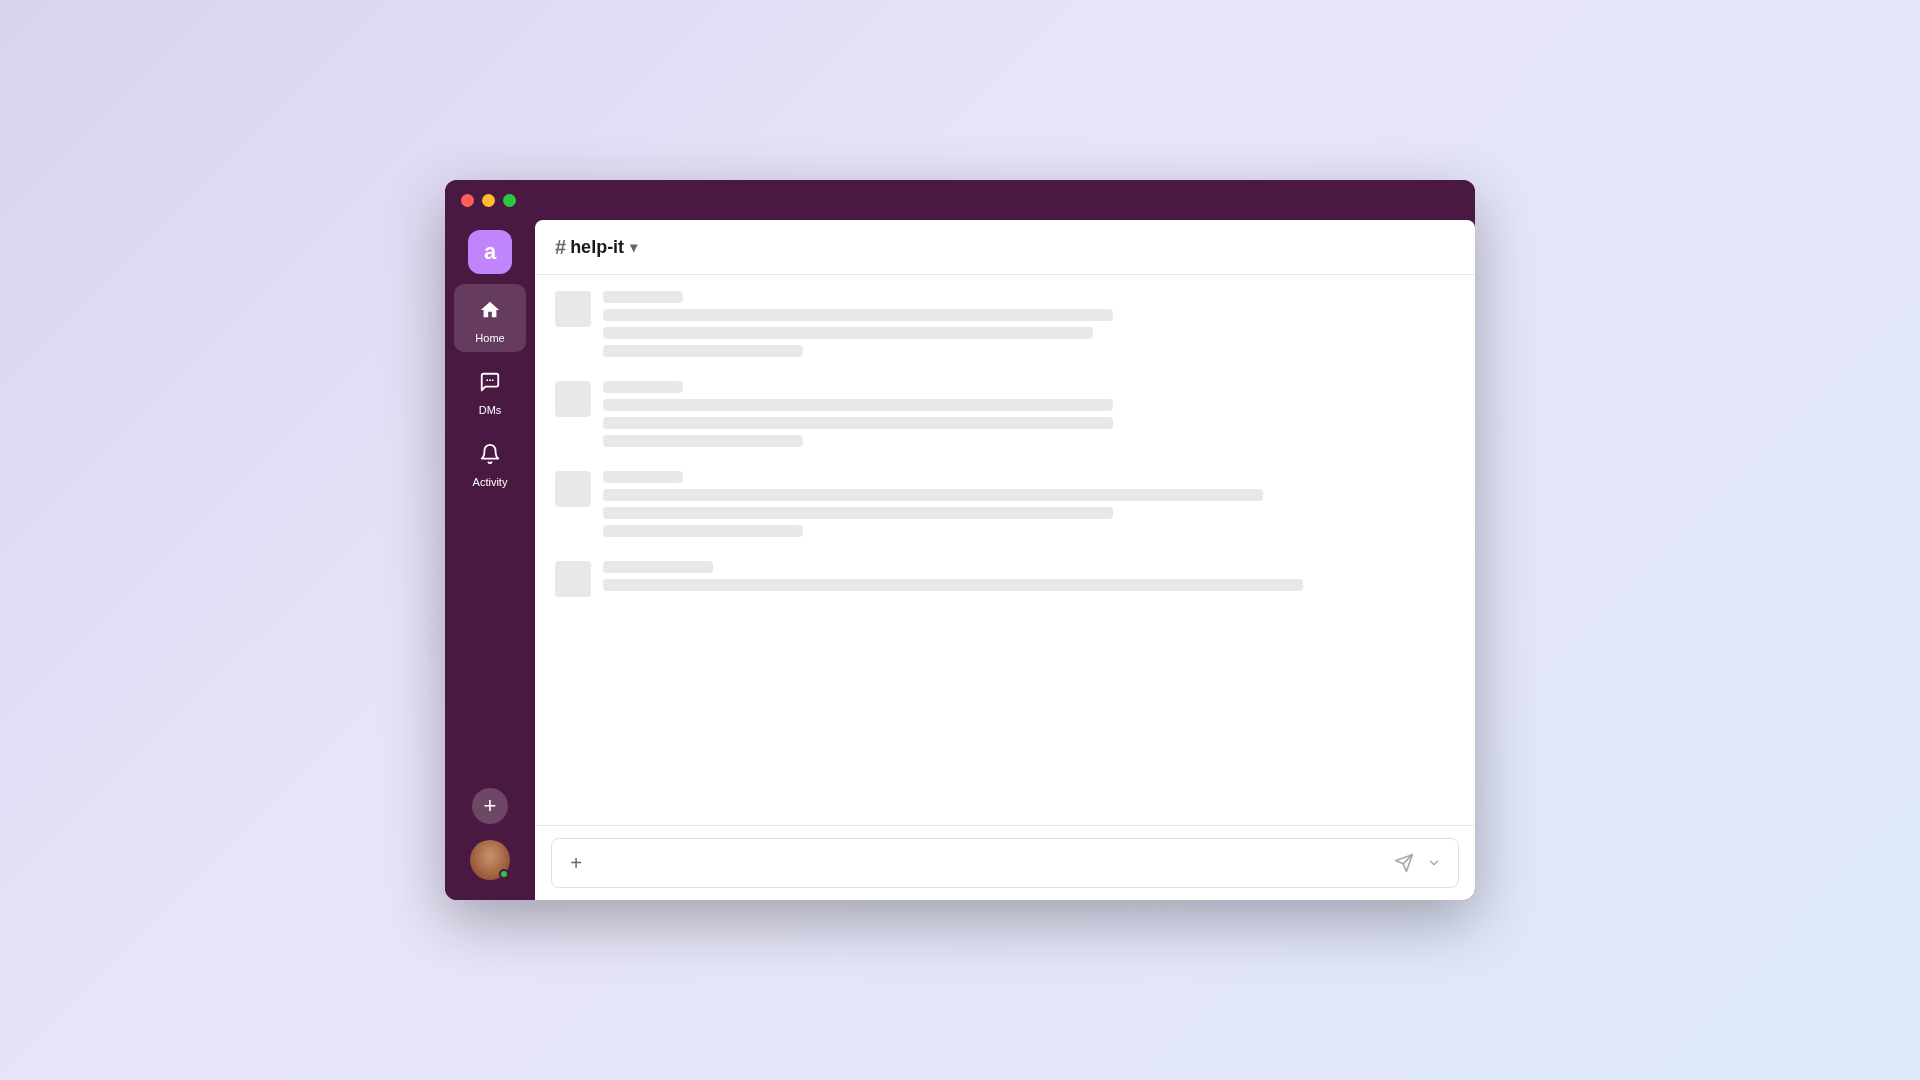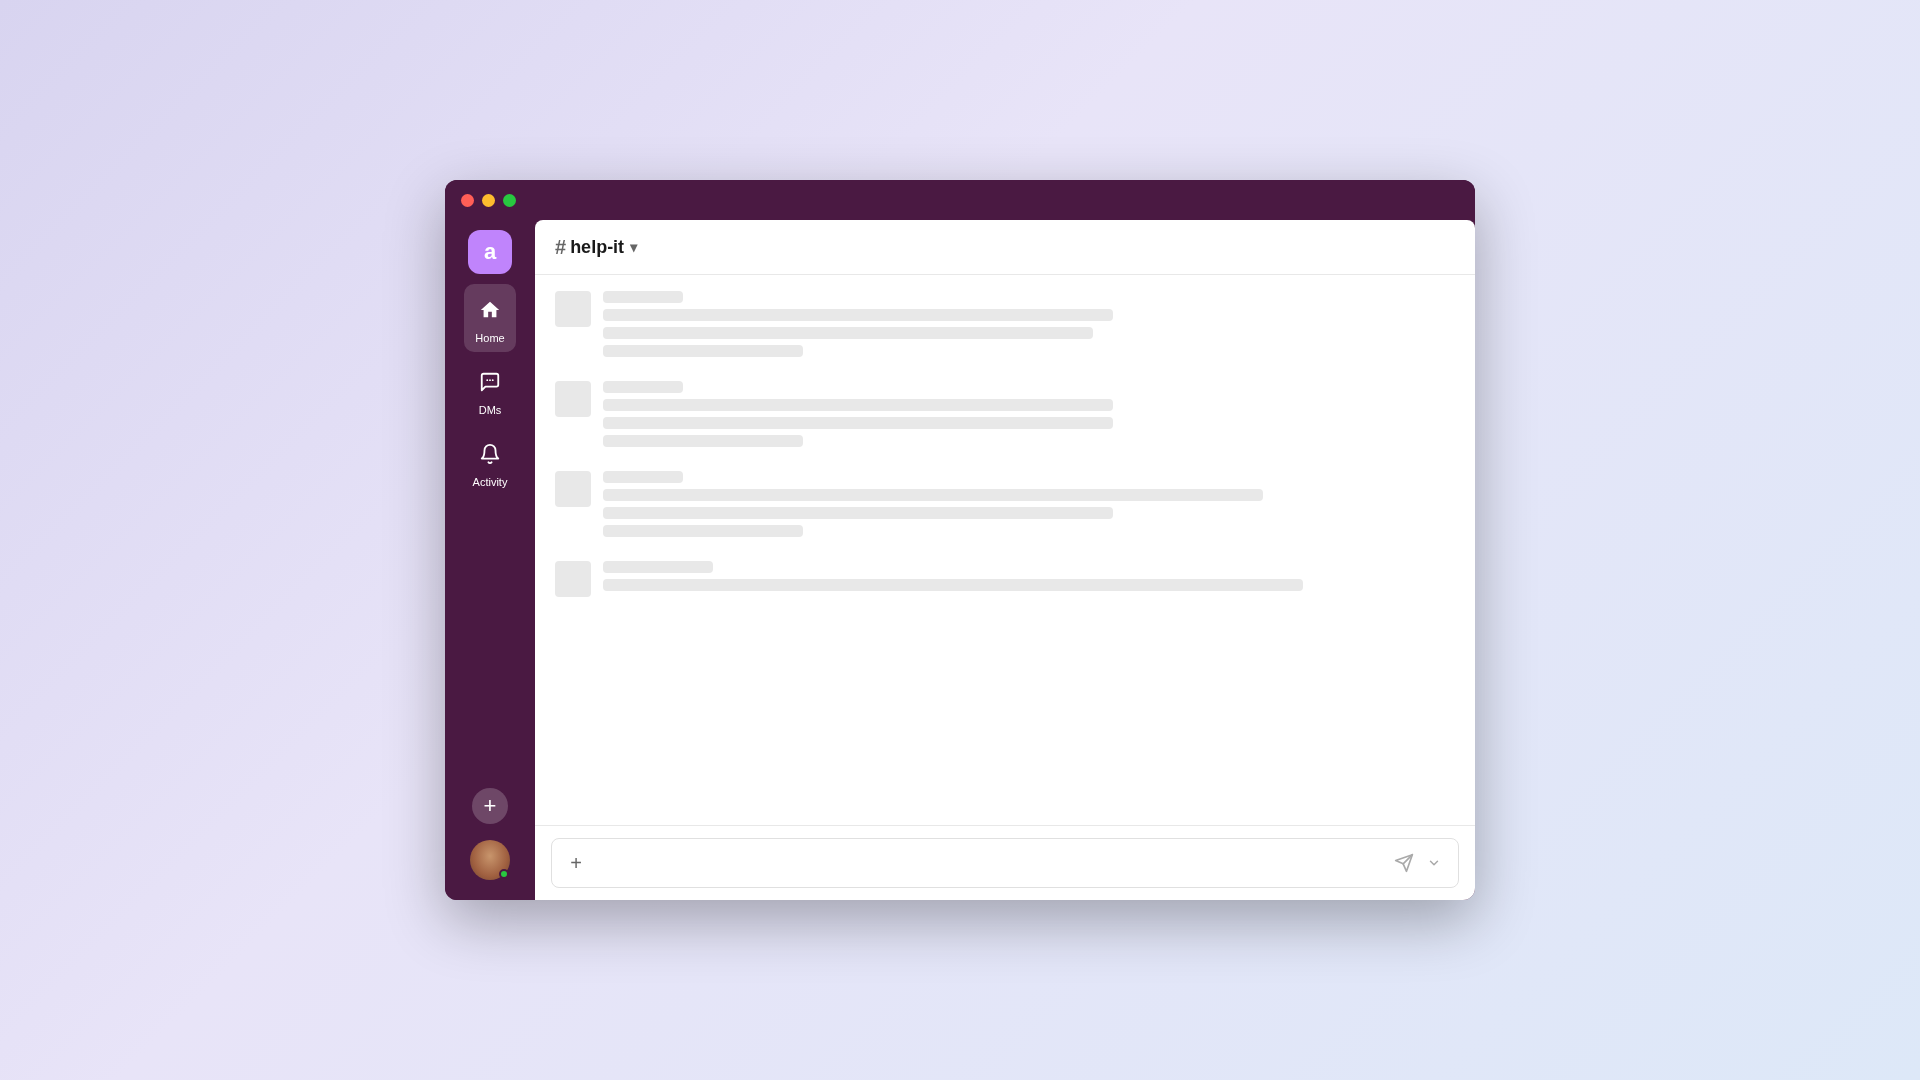--- a/index.html
+++ b/index.html
@@ -60,21 +60,21 @@
       align-items: center;
       padding: 10px 0;
       gap: 4px;
     }
 
     .sidebar-item {
       display: flex;
       flex-direction: column;
       align-items: center;
       justify-content: center;
-      width: 52px;
+      width: 72px;
       padding: 8px 4px;
       border-radius: 10px;
       cursor: pointer;
       gap: 4px;
     }
 
     .sidebar-item.active {
       background: rgba(255,255,255,0.15);
     }
 

